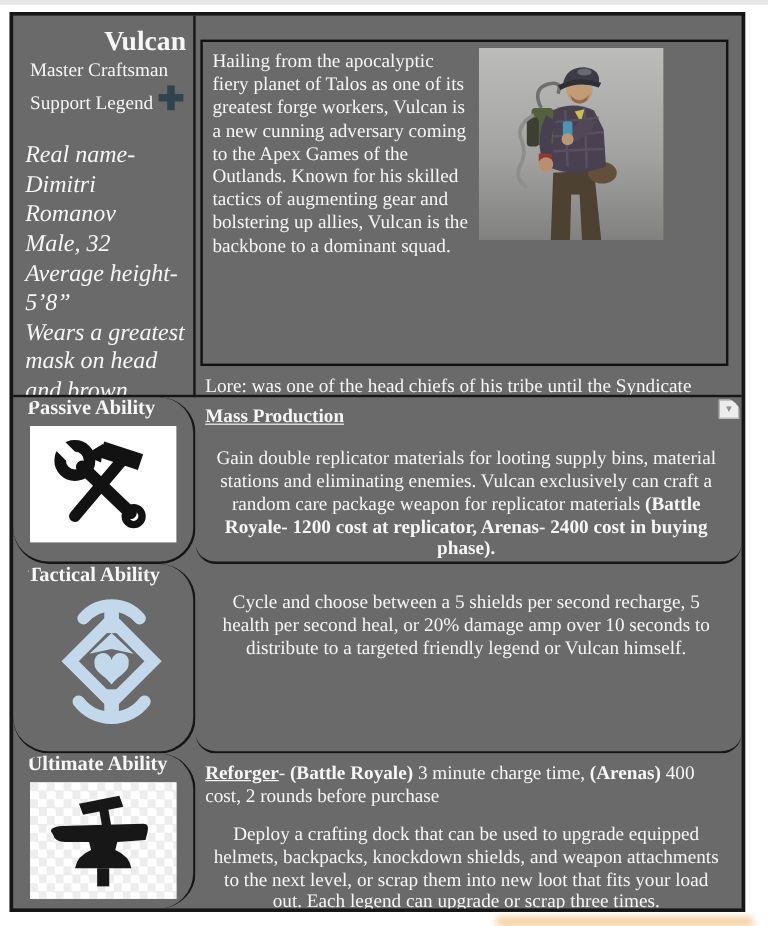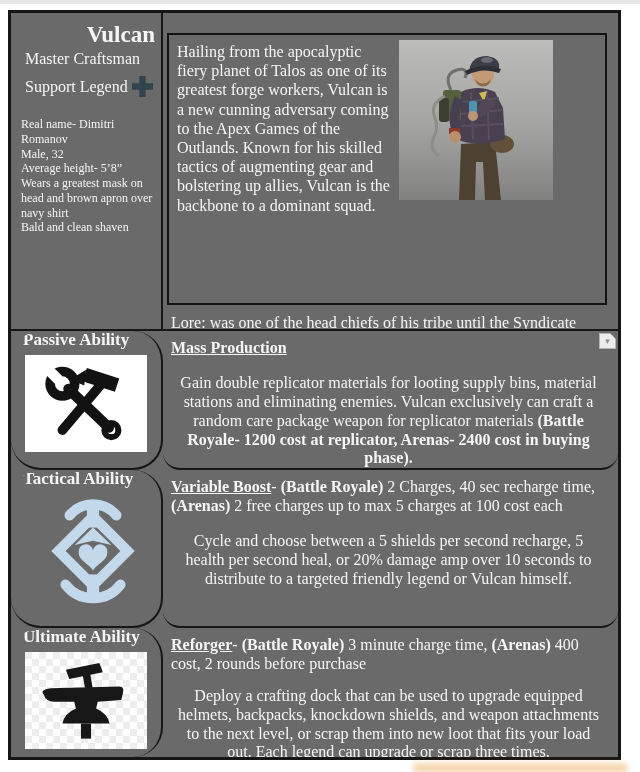--- a/index.html
+++ b/index.html
@@ -22,23 +22,23 @@
     grid-template-rows:318px 139px 158px 129px;
     color:var(--text);
   }
   .cell{box-sizing:border-box;overflow:hidden;position:relative;}
   .c-left{border-right:2px solid var(--border-dark);}
   .r-mid{border-bottom:2px solid var(--border-dark);}
   
   .profile{padding:10px 6px 0 10px;}
   .profile h1{margin:0;font-size:23px;line-height:1.05;font-weight:bold;text-align:right;}
   .profile .sub{font-size:16px;line-height:1.25;margin:2px 0 0 4px;}
-  .role-row{display:flex;align-items:flex-end;gap:4px;margin-top:6px;}
+  .role-row{display:flex;align-items:flex-start;gap:4px;margin-top:6px;}
   .role-row .plus{width:21px;height:21px;display:inline-block;margin-top:-4px;}
-  .bio{margin-top:20px;font-size:12px;line-height:1.23;}
+  .bio{margin-top:20px;font-size:20px;line-height:1.23;font-style:italic;}
   .bio p{margin:0;}
   
   .overview-box{
     margin:20px 11px 4px 4px;height:272px;box-sizing:border-box;
     border:2px solid #121212;display:flex;
   }
   .intro{flex:1;padding:7px 6px 4px 8px;font-size:16px;line-height:1.2;}
   .intro p{margin:0;}
   .portrait-panel{width:156px;margin-right:50px;padding-top:5px;}
   .portrait{width:154px;height:160px;display:block;}
@@ -184,21 +184,20 @@
       <g fill="var(--tactical-icon)">
         <rect x="49" y="6" width="12" height="26"></rect>
         <polygon points="55,32 73,49 55,45 37,49"></polygon>
         <rect x="49" y="78" width="12" height="26"></rect>
         <path d="M55 74 C49 66 41 64 41 57 a7 7 0 0 1 14 -3 a7 7 0 0 1 14 3 c0 7 -8 9 -14 17 z"></path>
       </g>
     </svg>
   </div>
 
   <div class="cell r-mid ability-right">
-    <p class="hdr"><span class="b u">Variable Boost</span><span>- </span><span class="b">(Battle Royale)</span><span> 2 Charges, 40 sec recharge time, </span><span class="b">(Arenas)</span><span> 2 free charges up to max 5 charges at 100 cost each</span></p>
     <p class="desc">Cycle and choose between a 5 shields per second recharge, 5 health per second heal, or 20% damage amp over 10 seconds to distribute to a targeted friendly legend or Vulcan himself.</p>
   </div>
 
   <div class="cell c-left ability-left">
     <p class="lbl">Ultimate Ability</p>
     <div class="icon-box checker">
       <svg viewBox="0 0 116 100">
         <g fill="#171717">
           <polygon points="34,14 74,6 78,17 38,25"></polygon>
           <polygon points="54,20 63,19 66,36 57,37"></polygon>

